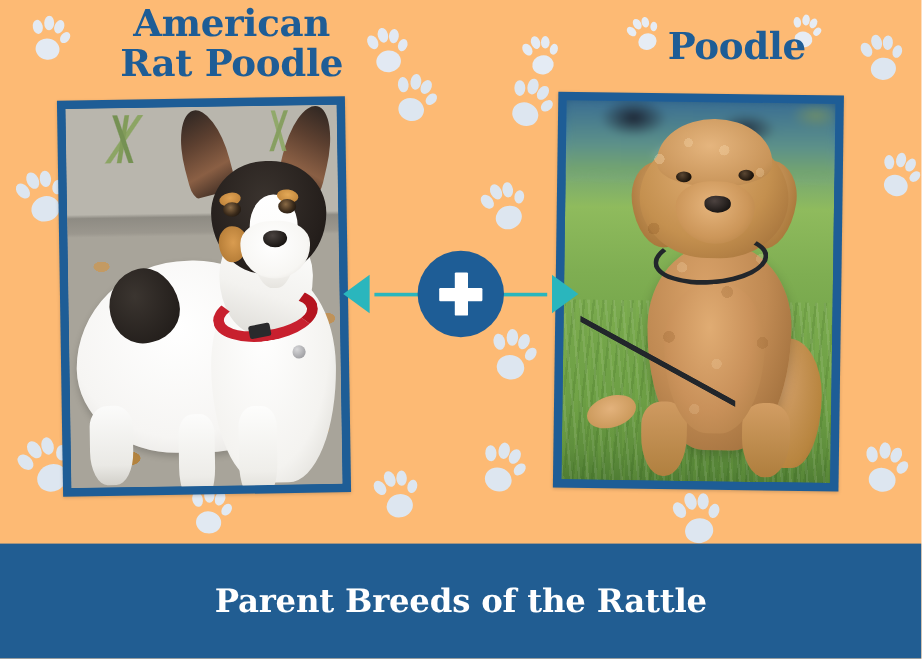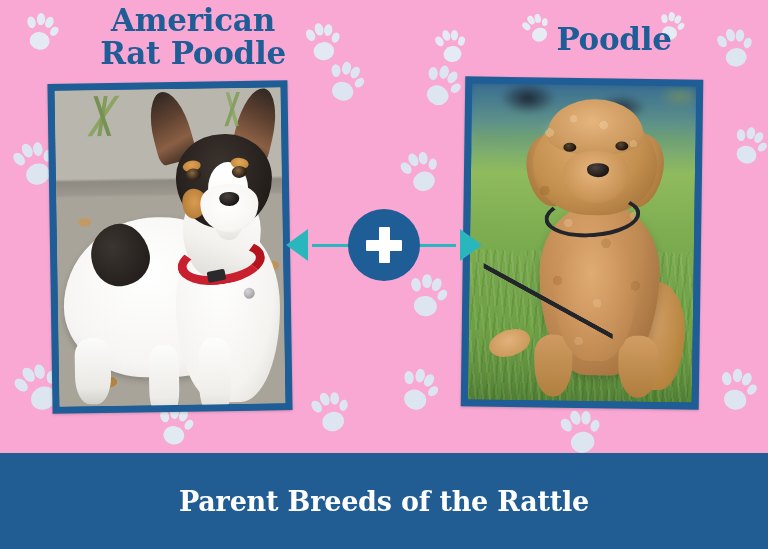--- a/index.html
+++ b/index.html
@@ -5,21 +5,21 @@
   * { margin:0; padding:0; box-sizing:border-box; }
   html,body{
     width:768px; height:549px;
     background:#ffffff;
     font-family:"Liberation Serif", serif;
     overflow:hidden;
   }
   .infographic{
     position:relative;
     width:768px; height:549px;
-    background:#f9a8d4;
+    background:#fdba74;
     overflow:hidden;
   }
 
   
   .paw-layer{
     position:absolute; inset:0;
     pointer-events:none;
     z-index:0;
   }
   .paw{

